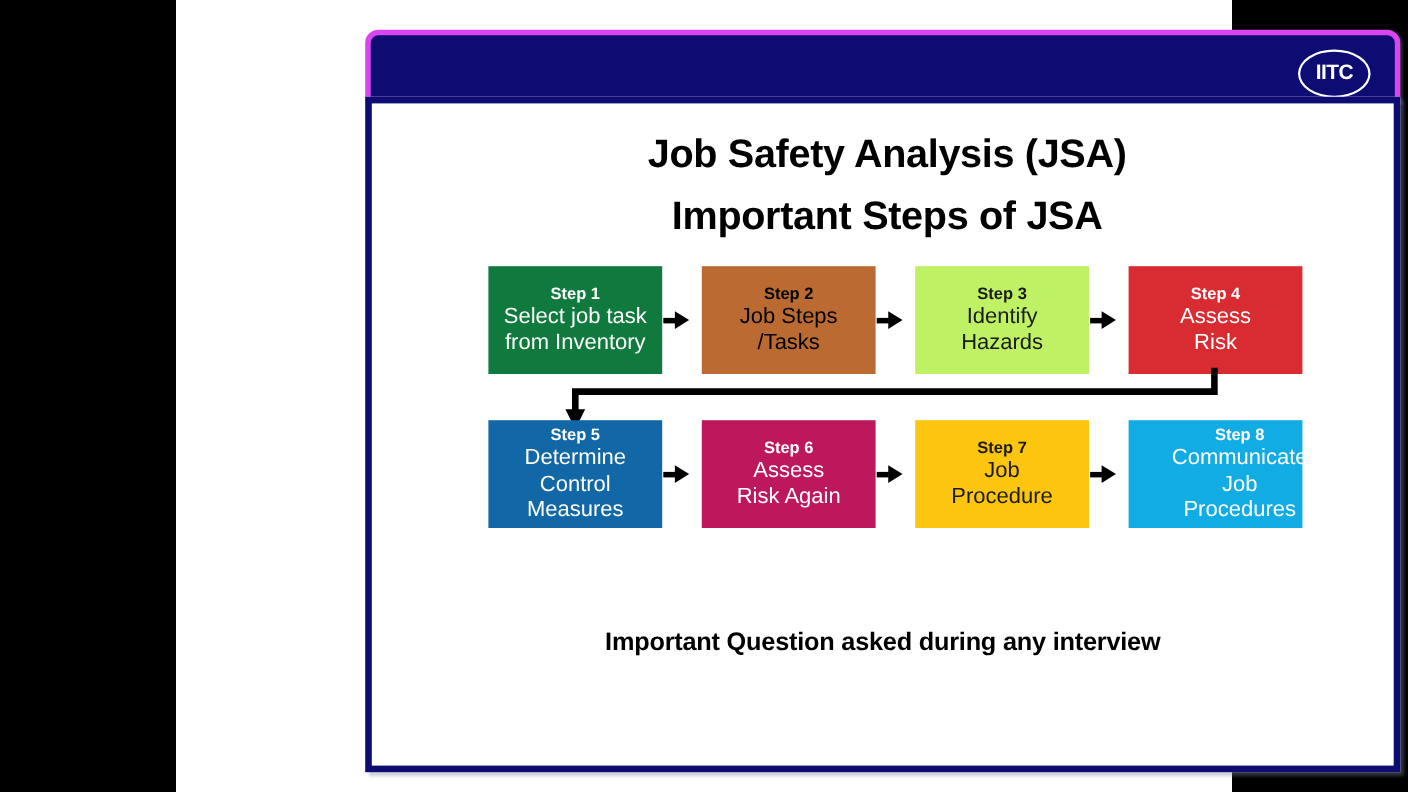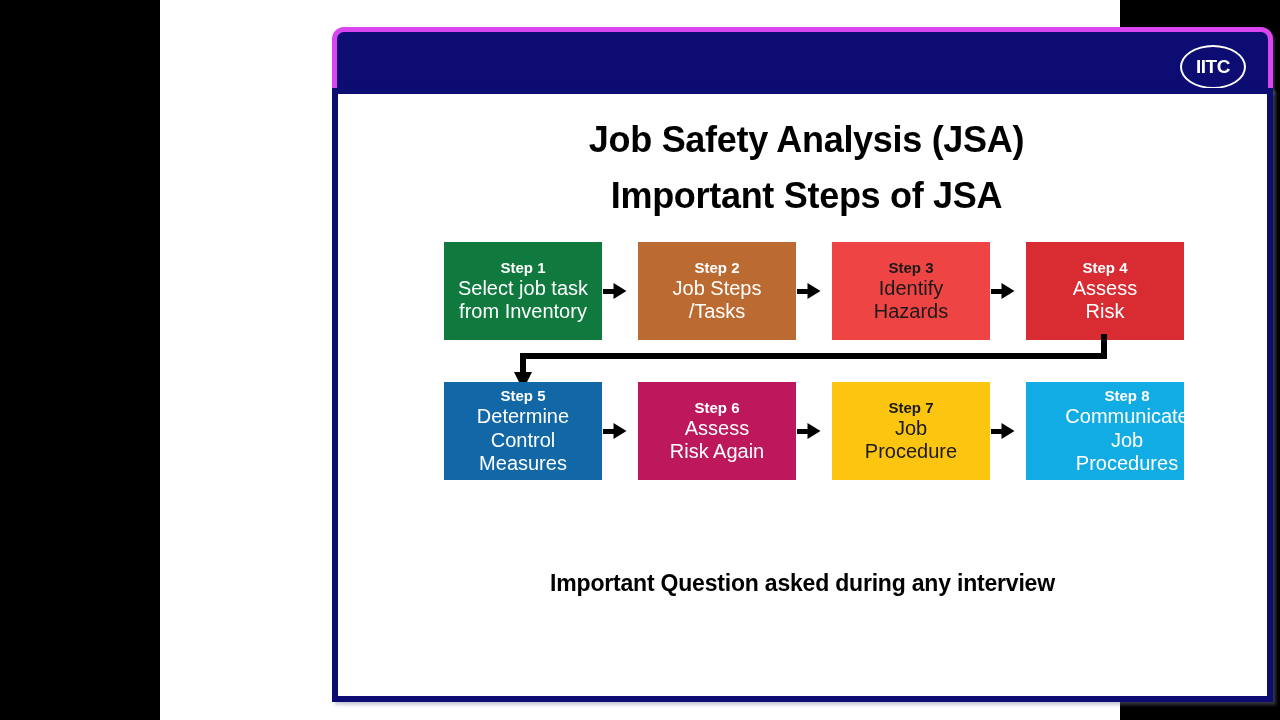--- a/index.html
+++ b/index.html
@@ -228,27 +228,27 @@
 
       <div id="flow-diagram">
 
         <div class="flow-row" id="flow-row-1">
           <div class="step-box" style="background: rgb(16, 121, 62); color: rgb(255, 255, 255);">
             <div class="step-title">Step 1</div>
             <div class="step-desc">Select job task</div>
             <div class="step-desc">from Inventory</div>
           </div>
           <div class="flow-arrow"></div>
-          <div class="step-box" style="background: rgb(187, 107, 49); color: #ffffff; text-align: center;">
+          <div class="step-box" style="background: rgb(187, 107, 49); color: #000000; text-align: center;">
             <div class="step-title">Step 2</div>
             <div class="step-desc">Job Steps</div>
             <div class="step-desc">/Tasks</div>
           </div>
           <div class="flow-arrow"></div>
-          <div class="step-box" style="background: #ef4444; color: rgb(26, 26, 26);">
+          <div class="step-box" style="background: #bef264; color: rgb(26, 26, 26);">
             <div class="step-title">Step 3</div>
             <div class="step-desc">Identify</div>
             <div class="step-desc">Hazards</div>
           </div>
           <div class="flow-arrow"></div>
           <div class="step-box" style="background: rgb(217, 43, 50); color: rgb(255, 255, 255);">
             <div class="step-title">Step 4</div>
             <div class="step-desc">Assess</div>
             <div class="step-desc">Risk</div>
           </div>

